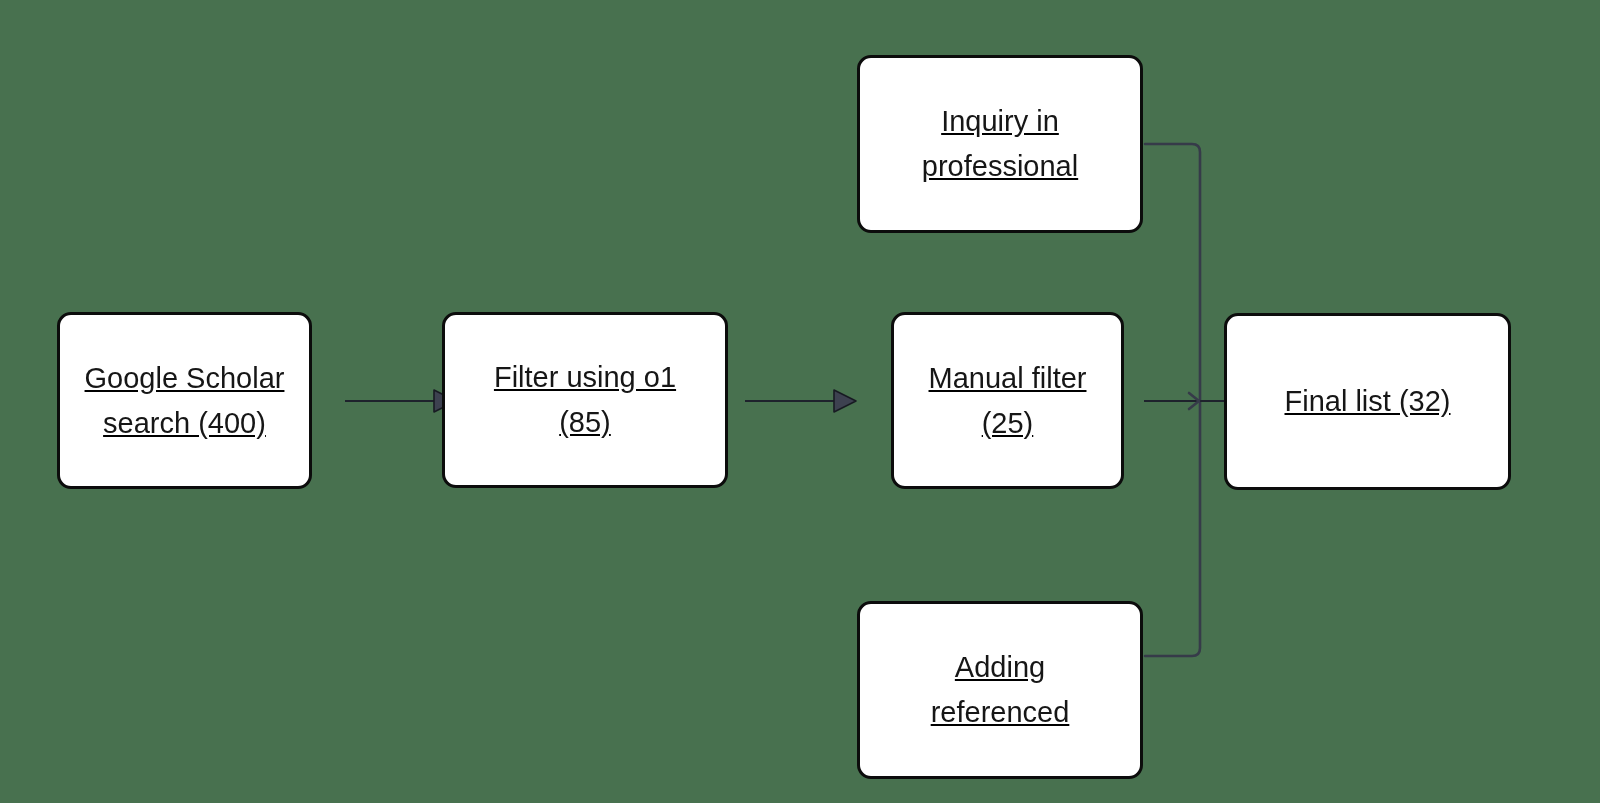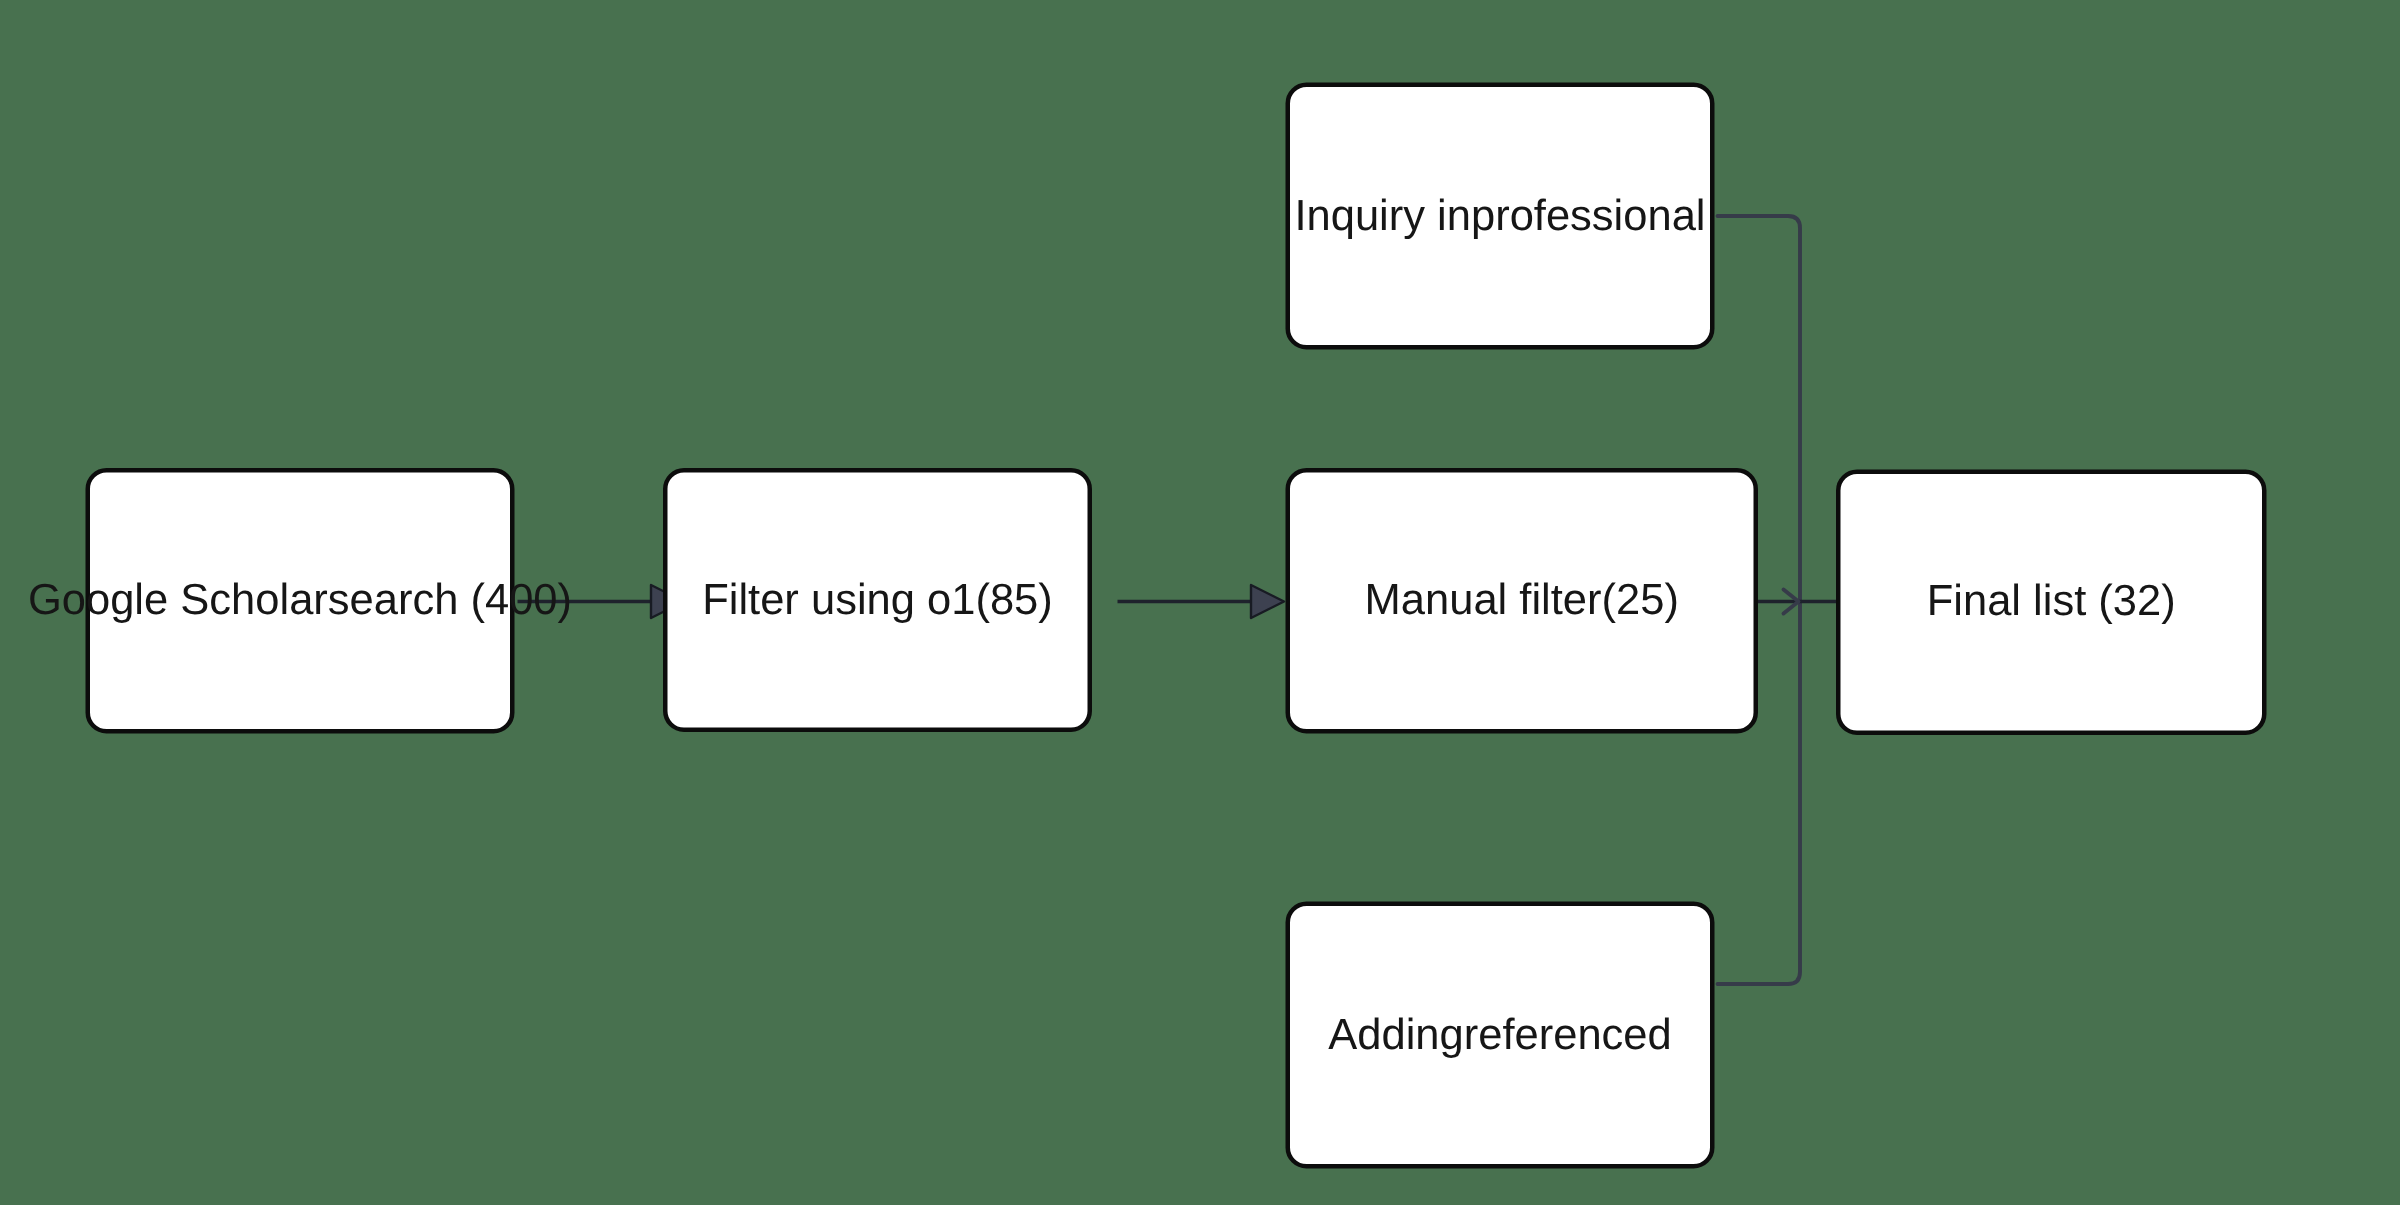--- a/index.html
+++ b/index.html
@@ -50,24 +50,25 @@
     stroke:var(--head-stroke);
     stroke-width:1.6;
     stroke-linejoin:round;
   }
   .node{
     position:absolute;
     background:var(--node-fill);
     border:3px solid var(--node-border);
     border-radius:14px;
     display:flex;
-    flex-direction:row;
+    flex-direction:column;
     align-items:center;
     justify-content:center;
     text-align:center;
+    text-decoration:underline;
   }
   .node .line{
     font-size:29px;
     line-height:45px;
     color:var(--node-text);
     white-space:nowrap;
   }
 </style>
 </head>
 <body>
@@ -82,31 +83,31 @@
     <path class="edge" d="M745 401 H834"></path>
     <polygon class="head" points="834,390 856,401 834,412"></polygon>
 
     <path class="elbow" d="M1145 144 H1192 Q1200 144 1200 152 V648 Q1200 656 1192 656 H1145"></path>
 
     <path class="edge" d="M1144 401 H1233"></path>
     <path class="chevron" d="M1189 393 L1199 401 L1189 409"></path>
     <polygon class="head" points="1233,390 1256,401 1233,412"></polygon>
   </svg>
 
-  <div class="node" style="left:57px;top:312px;width:286px;height:177px">
+  <div class="node" style="left:57px;top:312px;width:255px;height:177px">
     <div class="line">Google Scholar</div>
     <div class="line">search (400)</div>
   </div>
 
   <div class="node" style="left:442px;top:312px;width:286px;height:176px">
     <div class="line">Filter using o1</div>
     <div class="line">(85)</div>
   </div>
 
-  <div class="node" style="left:857px;top:312px;width:315px;height:177px">
+  <div class="node" style="left:891px;top:312px;width:233px;height:177px">
     <div class="line">Manual filter</div>
     <div class="line">(25)</div>
   </div>
 
   <div class="node" style="left:857px;top:55px;width:286px;height:178px">
     <div class="line">Inquiry in</div>
     <div class="line">professional</div>
   </div>
 
   <div class="node" style="left:857px;top:601px;width:286px;height:178px">

